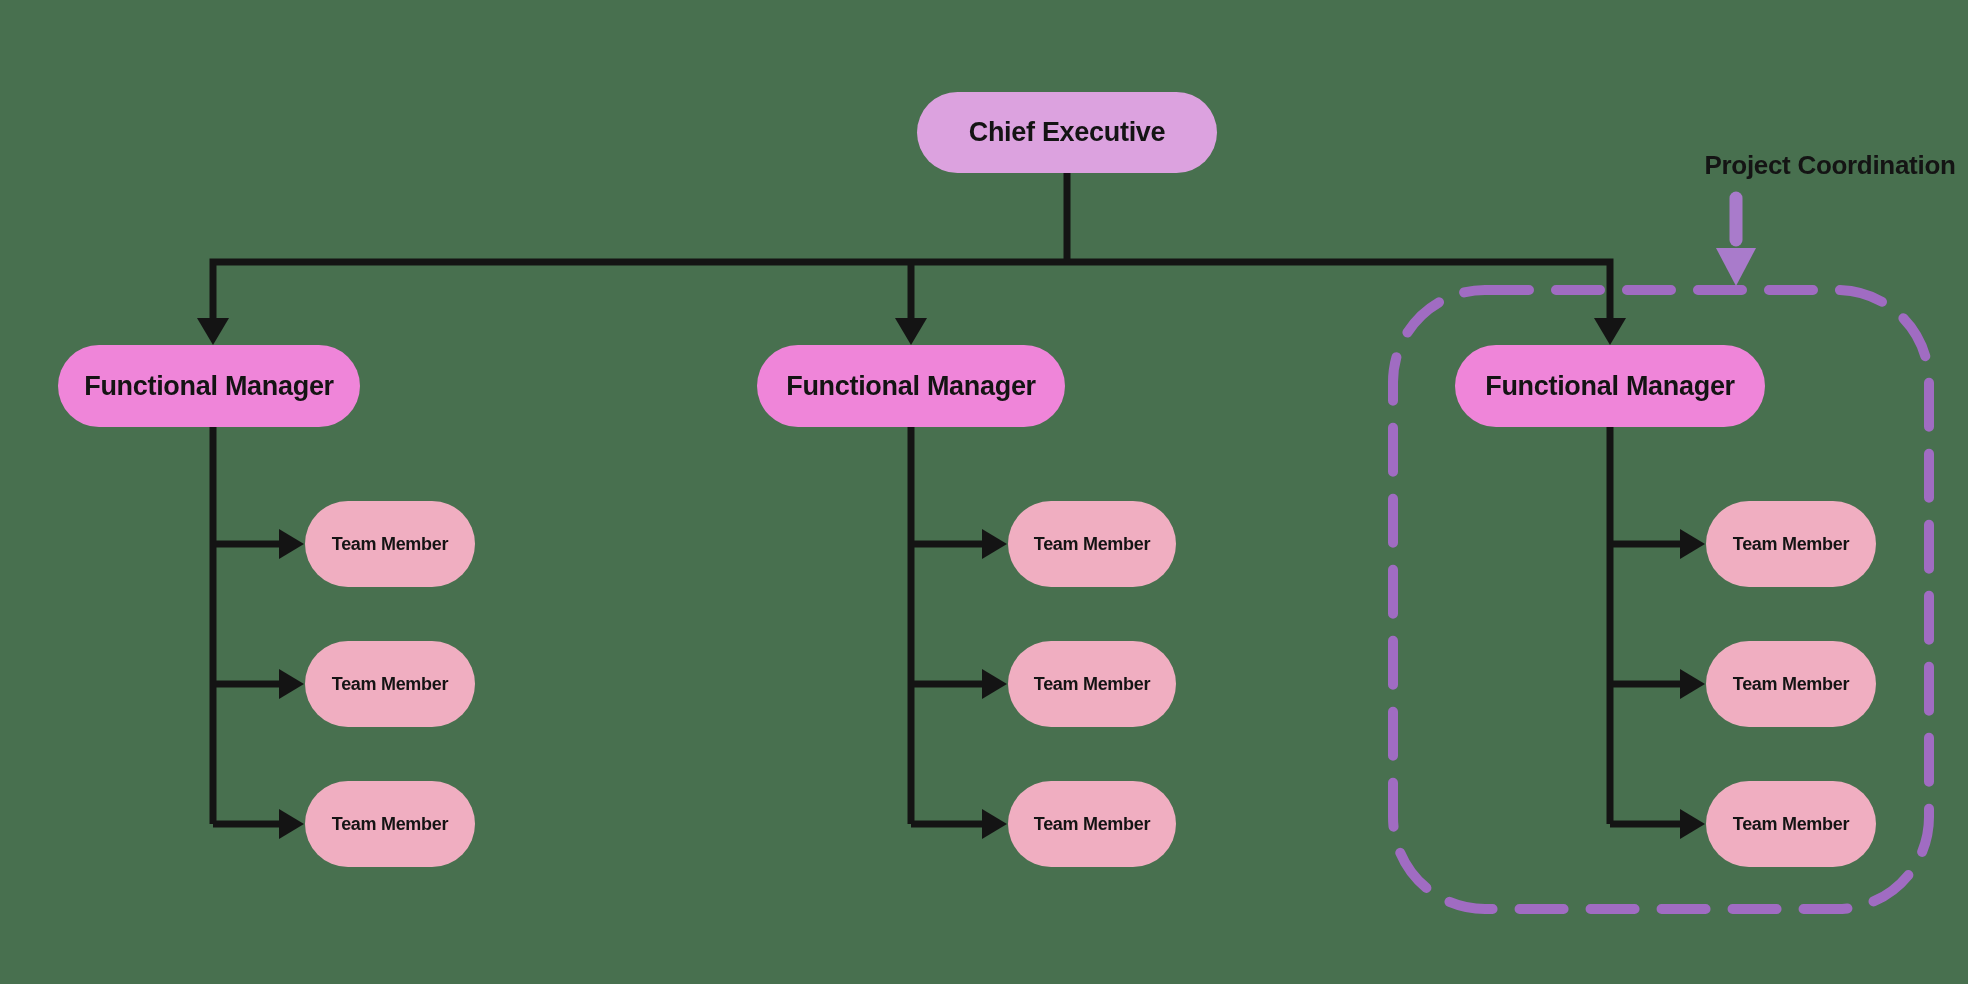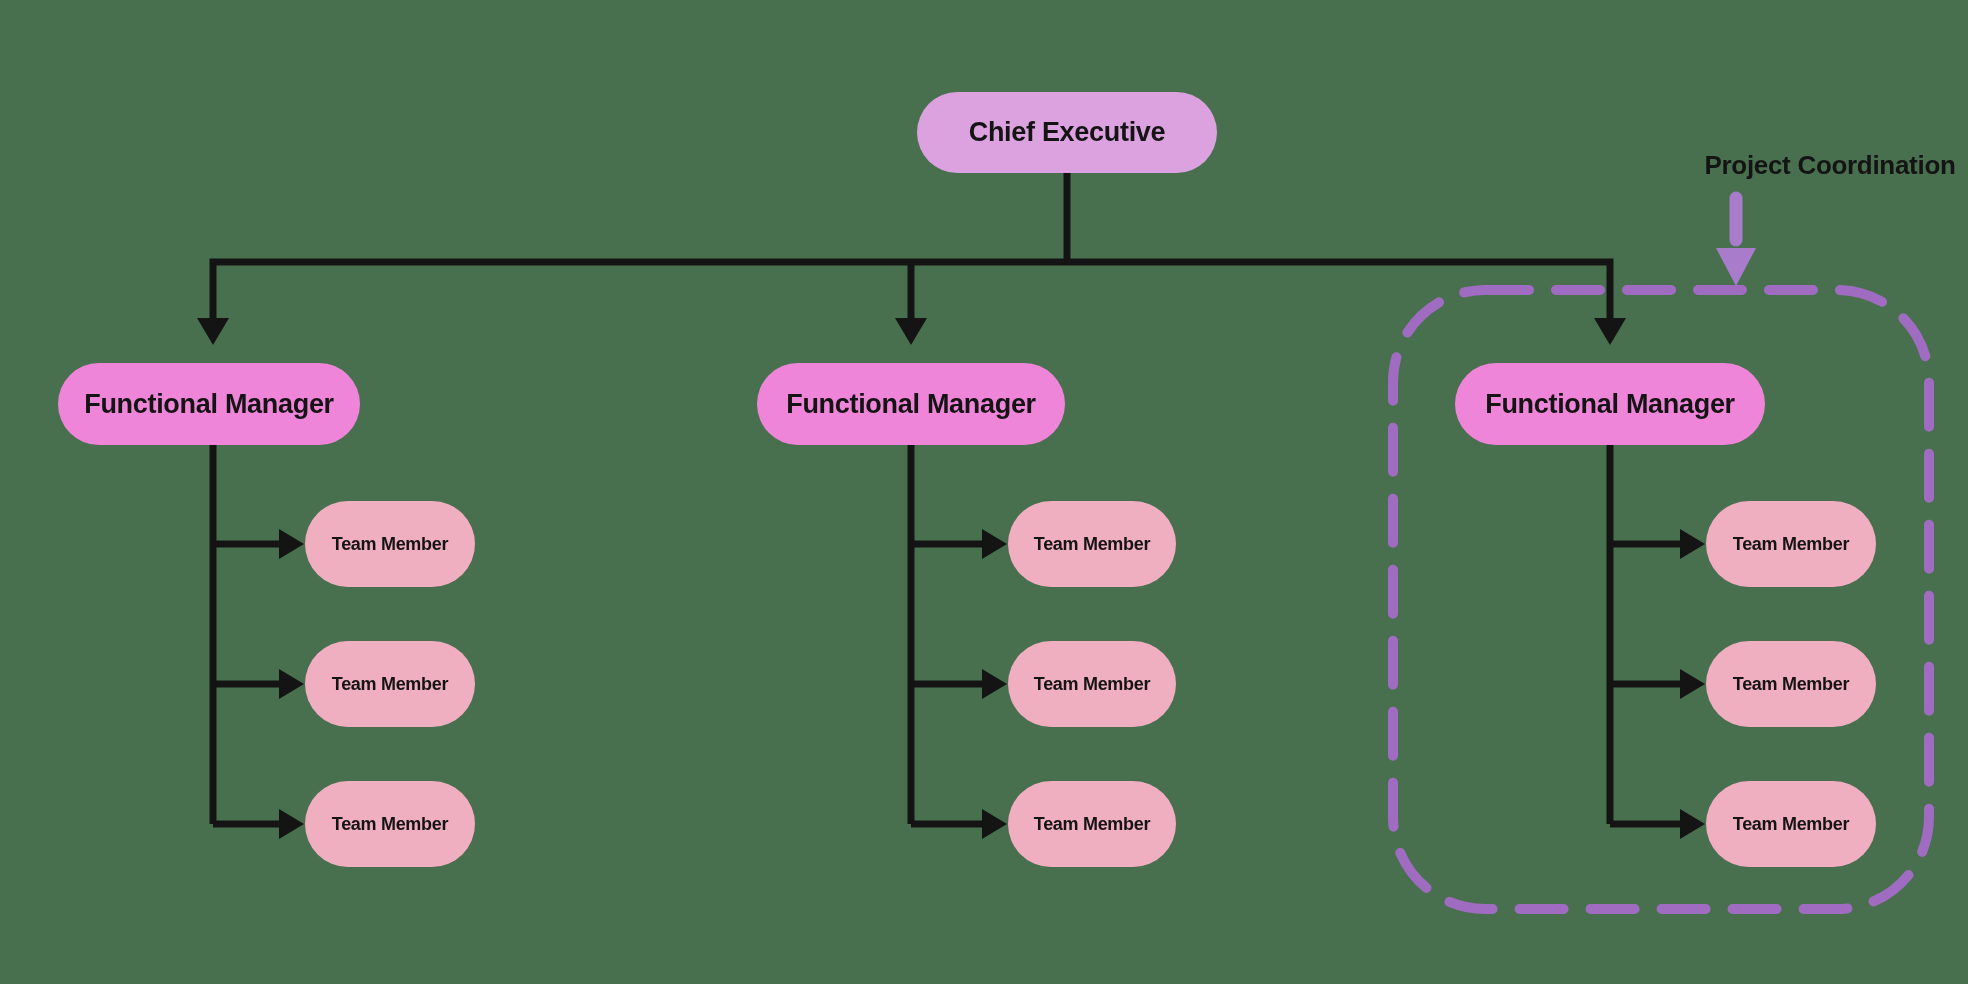--- a/index.html
+++ b/index.html
@@ -41,21 +41,21 @@
     border-radius:999px;
   }
   .node.root{
     left:917px;top:92px;width:300px;height:81px;
     background:var(--executive-fill,#DCA2DF);
     font-size:27px;
   }
   .node.manager{
     background:var(--manager-fill,#EF85D9);
     font-size:27px;
-    top:363px;height:82px;
+    top:345px;height:82px;
   }
   .m1{left:58px;width:302px;}
   .m2{left:757px;width:308px;}
   .m3{left:1455px;width:310px;}
   .node.member{
     background:var(--member-fill,#F0AEC1);
     font-size:18px;
     line-height:1.25;
     height:86px;
     padding:0 18px;

